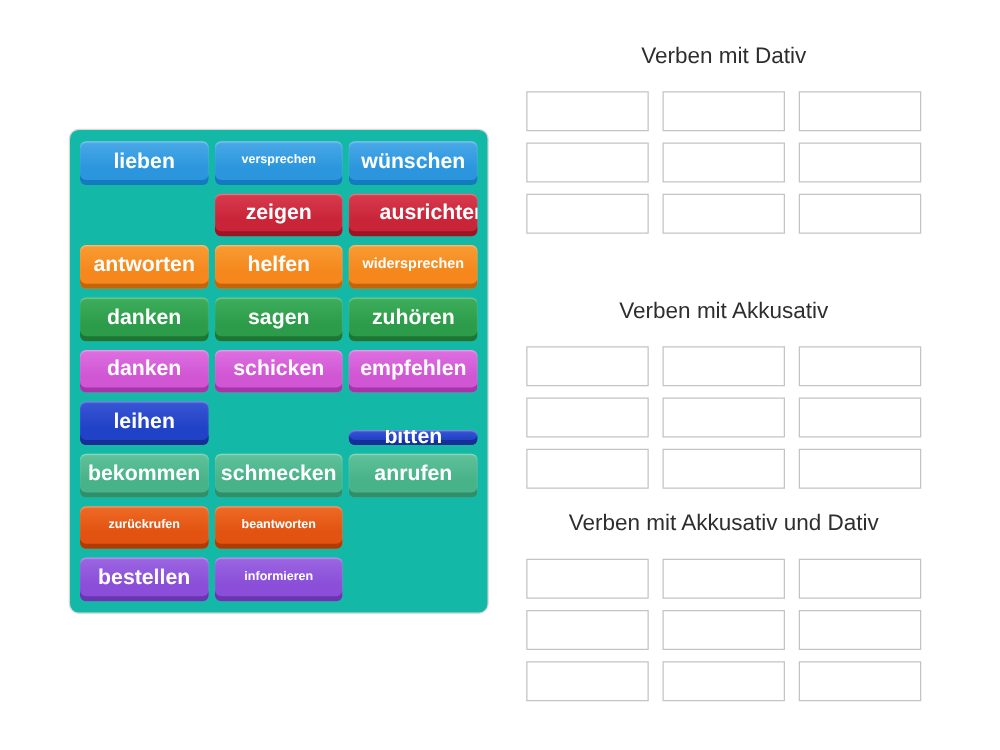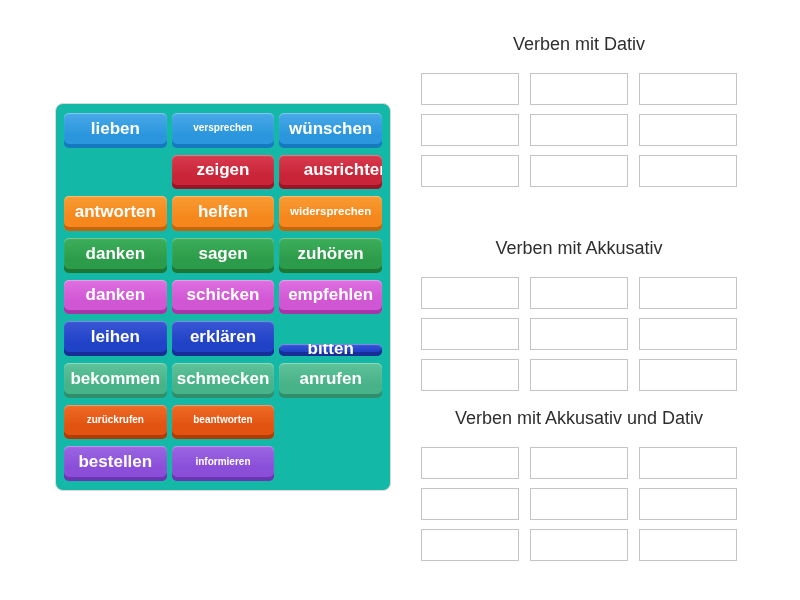--- a/index.html
+++ b/index.html
@@ -129,23 +129,20 @@
   </div>
       <div class="tile" style="--light: #dd70e0; --base: #d156d4; --dark: #a635a9; grid-area: 5 / 2;">
     <span class="tile-label">schicken</span>
   </div>
       <div class="tile" style="--light: #dd70e0; --base: #d156d4; --dark: #a635a9; grid-area: 5 / 3;">
     <span class="tile-label">empfehlen</span>
   </div>
       <div class="tile" style="--light: #3a57d4; --base: #2042c7; --dark: #162e95; grid-area: 6 / 1;">
     <span class="tile-label">leihen</span>
   </div>
-      <div class="tile" style="--light: #3a57d4; --base: #2042c7; --dark: #162e95; grid-area: 6 / 2;">
-    <span class="tile-label">erklären</span>
-  </div>
       <div class="tile" style="--light: #3a57d4; --base: #2042c7; --dark: #162e95; grid-area: 6 / 3; margin-top: 23px;">
     <span class="tile-label">bitten</span>
   </div>
       <div class="tile" style="--light: #5fc29b; --base: #48b288; --dark: #2f8f6b; grid-area: 7 / 1;">
     <span class="tile-label">bekommen</span>
   </div>
       <div class="tile" style="--light: #5fc29b; --base: #48b288; --dark: #2f8f6b; grid-area: 7 / 2;">
     <span class="tile-label">schmecken</span>
   </div>
       <div class="tile" style="--light: #5fc29b; --base: #48b288; --dark: #2f8f6b; grid-area: 7 / 3;">

